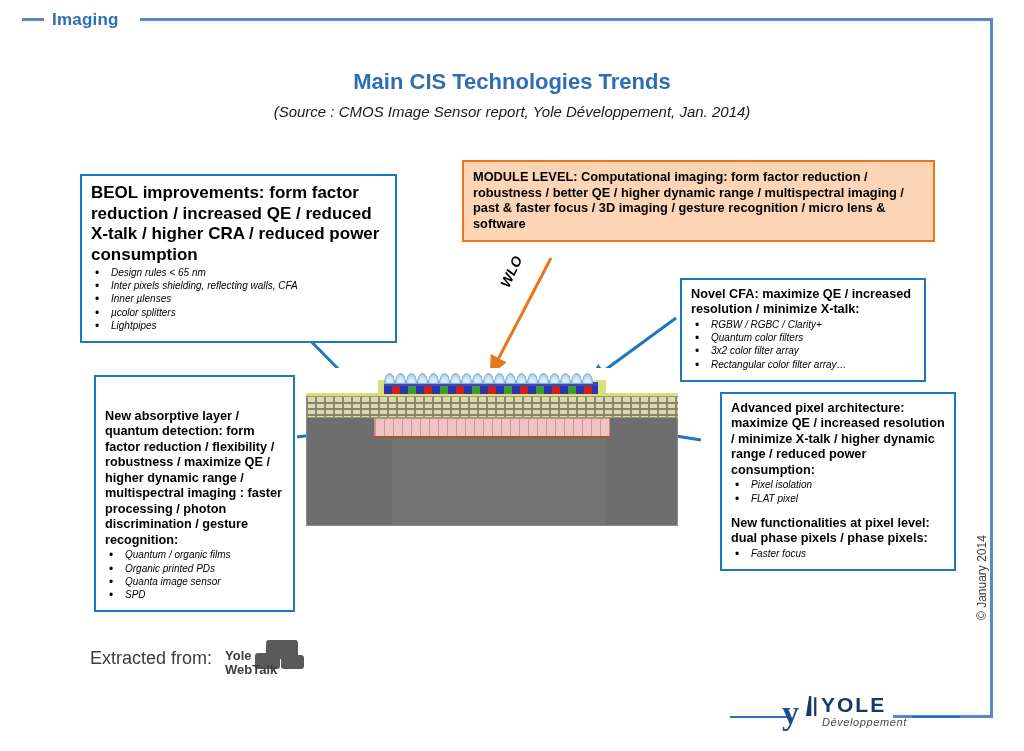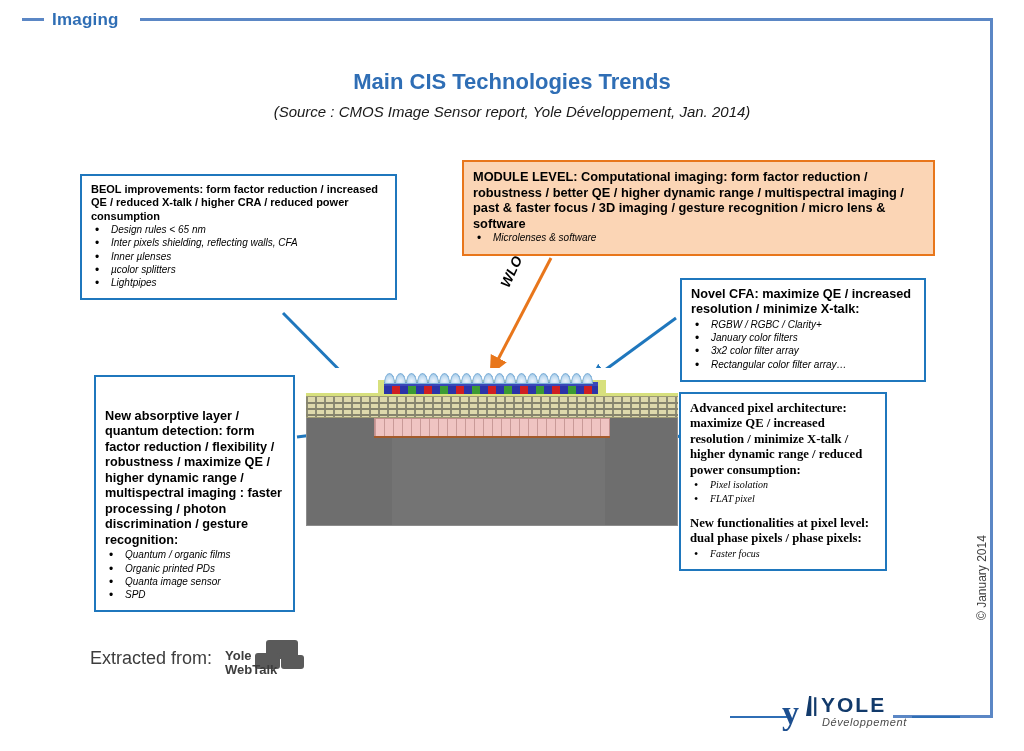--- a/index.html
+++ b/index.html
@@ -81,21 +81,21 @@
     padding: 7px 9px 8px 9px;
     color: #000000;
     line-height: 1.22;
   }
   .callout.orange {
     background: #fbd5b5;
     border-color: #e8761b;
   }
   .callout .head {
     font-weight: bold;
-    font-size: 11px;
+    font-size: 17px;
     margin: 0 0 1px 0;
   }
   .callout .head.spaced { margin-top: 11px; }
   .callout ul {
     margin: 1px 0 0 0;
     padding: 0;
     list-style: none;
   }
   .callout li {
     font-style: italic;
@@ -112,21 +112,21 @@
     top: -1px;
     font-style: normal;
     font-size: 12px;
   }
 
   
   #box-beol       { left: 80px;  top: 174px; width: 317px; }
   #box-module     { left: 462px; top: 160px; width: 473px; }
   #box-cfa        { left: 680px; top: 278px; width: 246px; }
   #box-absorptive { left: 94px;  top: 375px; width: 201px; }
-  #box-pixel      { left: 679px; top: 392px; width: 208px; font-family: Liberation Serif, serif; }
+  #box-pixel      { left: 720px; top: 392px; width: 236px; }
 
   #box-module .head { font-size: 12.8px; }
   #box-absorptive .head { font-size: 12.7px; line-height: 1.22; margin-top: 25px; }
   #box-pixel .head { font-size: 12.7px; }
   #box-cfa .head { font-size: 12.7px; }
 
   
   #connectors {
     position: absolute;
     left: 0; top: 0;
@@ -399,30 +399,27 @@
     <li>Design rules &lt; 65 nm</li>
     <li>Inter pixels shielding, reflecting walls, CFA</li>
     <li>Inner µlenses</li>
     <li>µcolor splitters</li>
     <li>Lightpipes</li>
   </ul>
 </div>
 
 <div class="callout orange" id="box-module">
   <div class="head">MODULE LEVEL: Computational imaging: form factor reduction / robustness / better QE / higher dynamic range / multispectral imaging / past &amp; faster focus / 3D imaging / gesture recognition / micro lens &amp; software</div>
-  <ul>
-    <li>Microlenses &amp; software</li>
-  </ul>
 </div>
 
 <div class="callout" id="box-cfa">
   <div class="head">Novel CFA: maximize QE / increased resolution / minimize X-talk:</div>
   <ul>
     <li>RGBW / RGBC / Clarity+</li>
-    <li>January color filters</li>
+    <li>Quantum color filters</li>
     <li>3x2 color filter array</li>
     <li>Rectangular color filter array…</li>
   </ul>
 </div>
 
 <div class="callout" id="box-absorptive">
   <div class="head">New absorptive layer / quantum detection: form factor reduction / flexibility / robustness / maximize QE / higher dynamic range / multispectral imaging : faster processing / photon discrimination / gesture recognition:</div>
   <ul>
     <li>Quantum / organic films</li>
     <li>Organic printed PDs</li>

